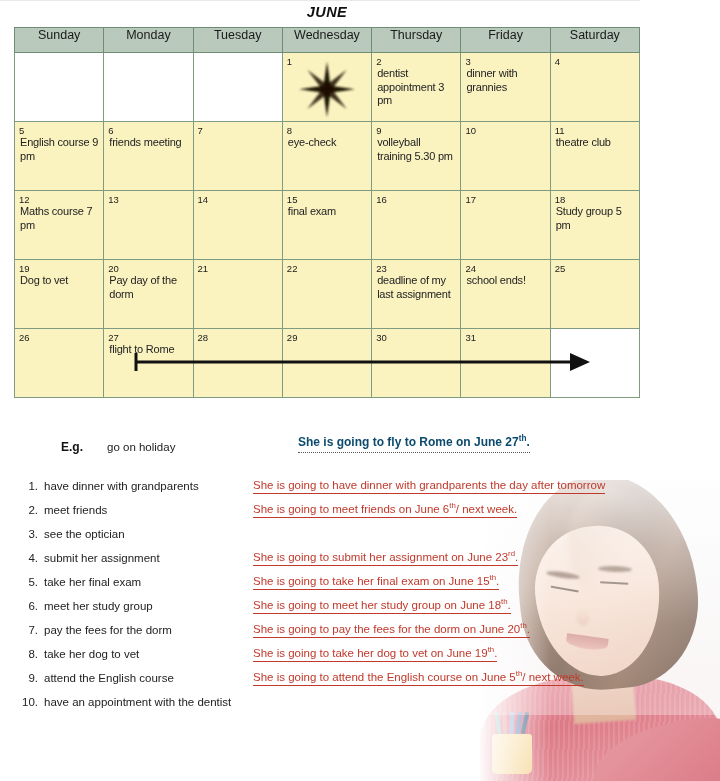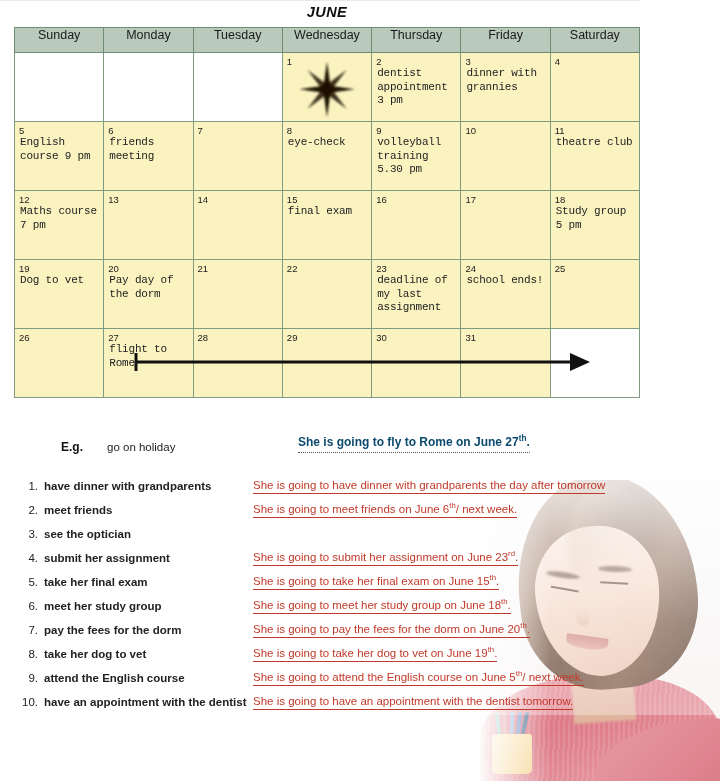--- a/index.html
+++ b/index.html
@@ -72,21 +72,21 @@
     display: block;
     font-size: 9.5px;
     line-height: 11px;
     padding: 3px 0 0 4px;
     color: #1a1a1a;
     font-family: "Liberation Sans", sans-serif;
   }
   .event {
     display: block;
     padding: 0 3px 0 5px;
-    font-family: Liberation Mono, monospace;
+    font-family: Liberation Sans, sans-serif;
     font-size: 11px;
     line-height: 13.5px;
     color: #222;
     letter-spacing: -.2px;
   }
 
   
   .starburst {
     position: absolute;
     left: 50%; top: 50%;
@@ -163,21 +163,20 @@
     color: #222;
     top: 4px;
   }
   .q-text {
     position: absolute;
     left: 44px;
     top: 4px;
     font-size: 11.5px;
     color: #222;
     white-space: nowrap;
-    font-weight: bold;
   }
   .q-answer {
     position: absolute;
     left: 253px;
     top: 3px;
     font-size: 11.5px;
     color: #c0392b;
     border-bottom: 1px solid #c0392b;
     padding-bottom: 2px;
     white-space: nowrap;
@@ -566,16 +565,15 @@
         <span class="q-answer">She is going to take her dog to vet on June 19<sup>th</sup>.</span>
       </li>
       <li class="q-item">
         <span class="q-num">9.</span>
         <span class="q-text">attend the English course</span>
         <span class="q-answer">She is going to attend the English course on June 5<sup>th</sup>/ next week.</span>
       </li>
       <li class="q-item">
         <span class="q-num">10.</span>
         <span class="q-text">have an appointment with the dentist</span>
-        <span class="q-answer">She is going to have an appointment with the dentist tomorrow.</span>
       </li>
     </ul>
 </div>
 
 </body></html>

